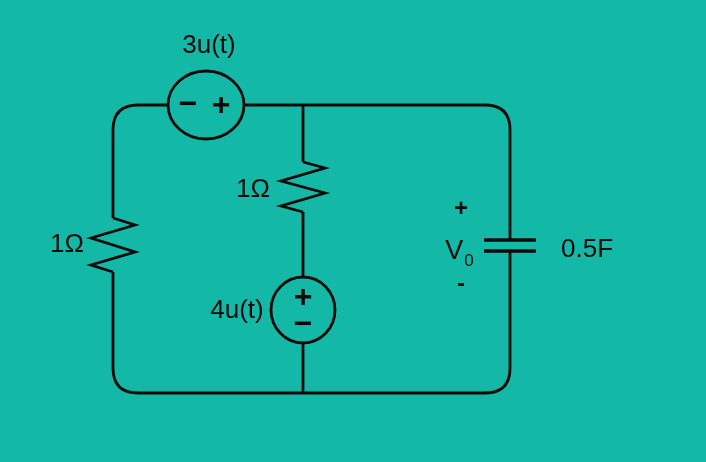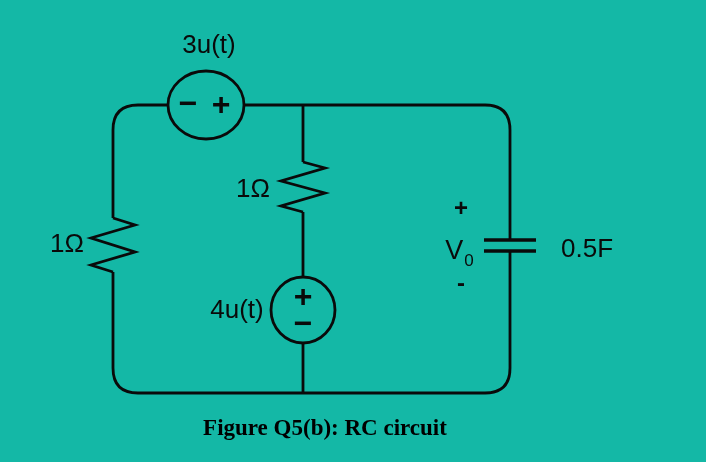--- a/index.html
+++ b/index.html
@@ -116,15 +116,14 @@
   <span class="lbl pol pos-source-bot-minus">−</span>
 
   <span class="lbl pol-small pos-cap-plus">+</span>
 
   <span class="lbl vlabel pos-cap-v"><span>V</span><sub>0</sub></span>
 
   <span class="lbl pol-small pos-cap-minus">-</span>
 
   <span class="lbl comp-label pos-cap-value">0.5F</span>
 
-  <span class="lbl caption pos-caption">Figure Q5(b): RC circuit</span>
 
 </div>
 
 </body></html>

